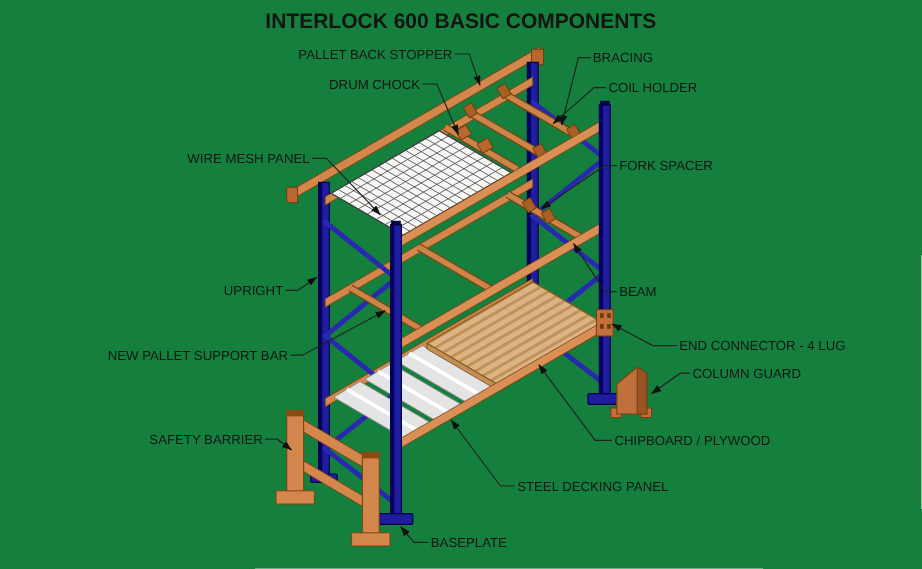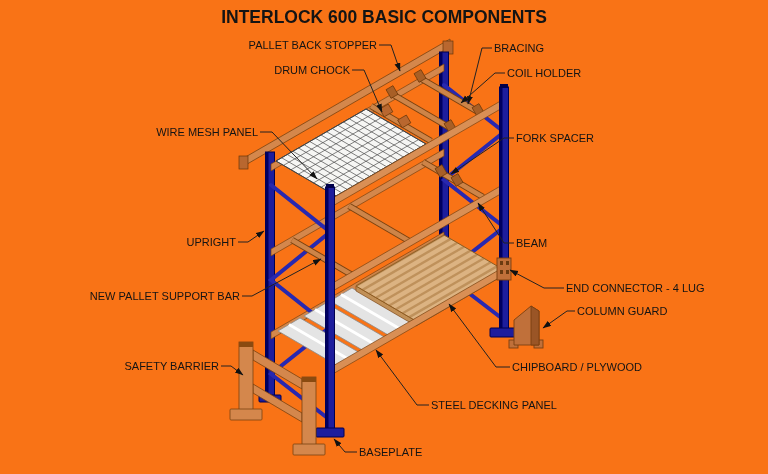--- a/index.html
+++ b/index.html
@@ -1,16 +1,16 @@
 <!DOCTYPE html>
 <html><head>
 <meta charset="utf-8">
 <style>
   html,body{margin:0;padding:0;background:#ffffff;}
-  .canvas{position:relative;width:768px;height:474px;background:#f97316;overflow:hidden;}
+  .canvas{position:relative;width:768px;height:474px;background:#15803d;overflow:hidden;}
   svg{display:block;}
   text{font-family:"Liberation Sans","DejaVu Sans",sans-serif;font-size:11px;fill:#141414;}
   .title{font-size:17.5px;font-weight:bold;}
   .leader{fill:none;stroke:#222;stroke-width:1;marker-end:url(#arw);}
   .post{fill:#1d1d9d;stroke:#000050;stroke-width:1;}
   .bplate{fill:#1d1d9d;stroke:#000050;stroke-width:1;}
   .beam{fill:#d4874c;stroke:#7a4210;stroke-width:0.7;}
   .beamf{fill:#d98f55;stroke:#7a4210;stroke-width:0.7;}
   .brace{stroke:#2828b0;stroke-width:4;stroke-linecap:round;fill:none;}
   .barlo{stroke:#7a4210;stroke-width:6.5;stroke-linecap:butt;fill:none;}

